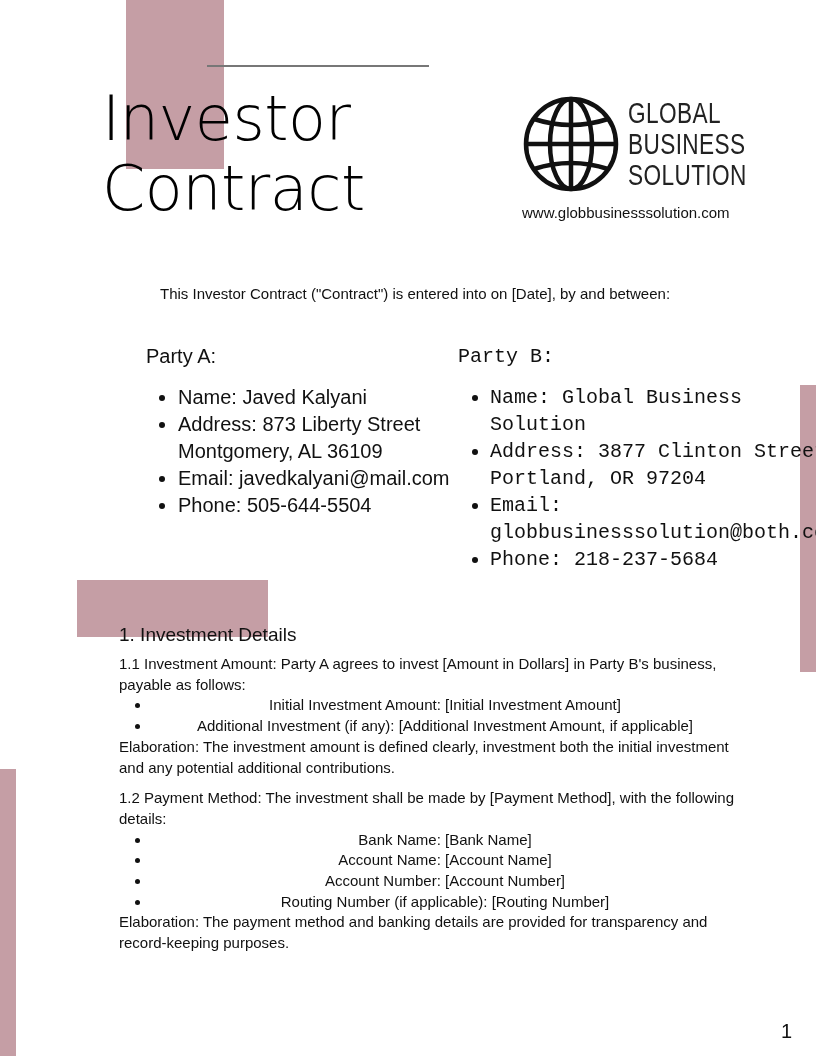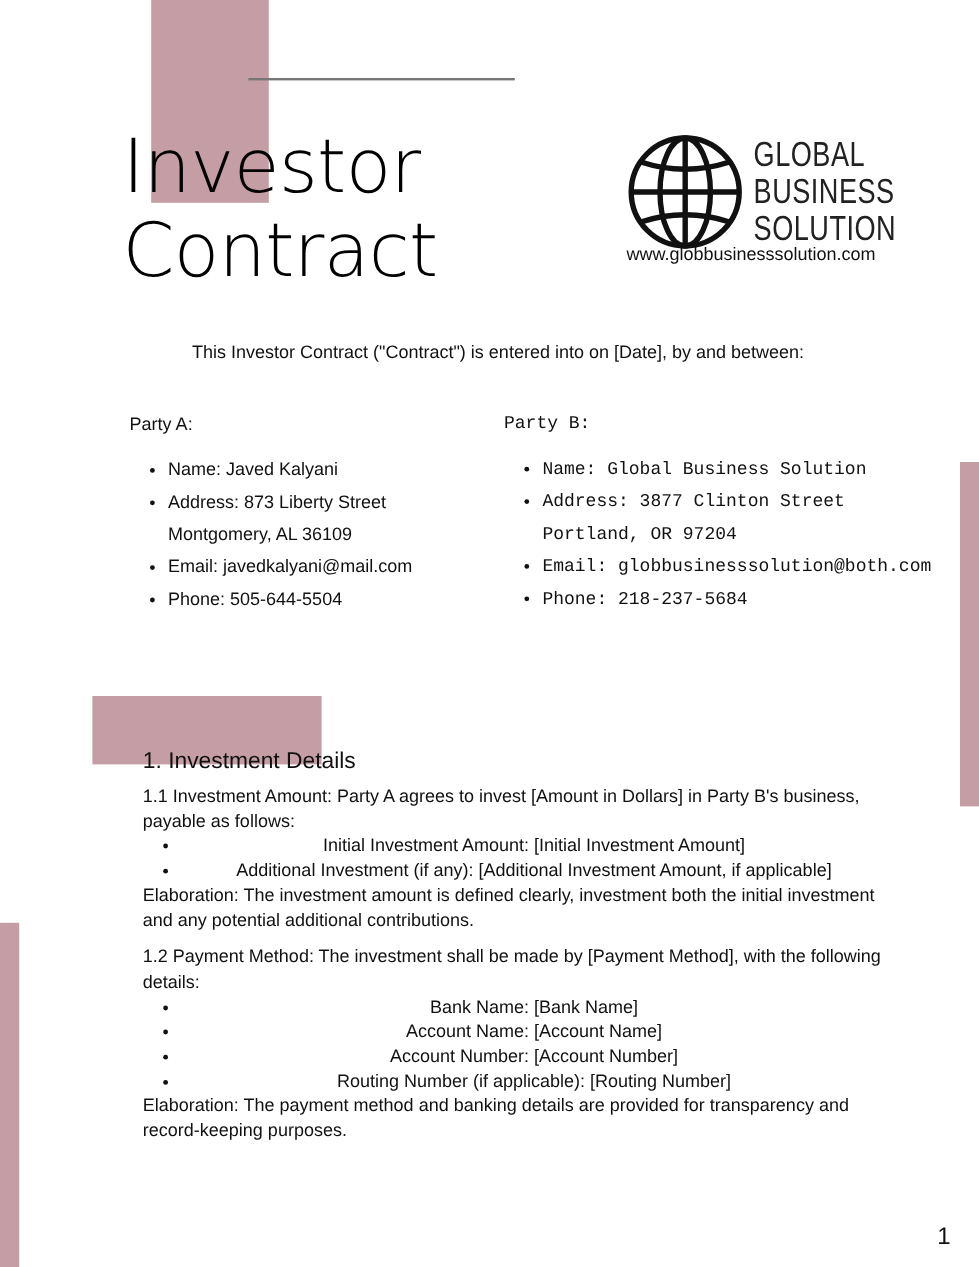--- a/index.html
+++ b/index.html
@@ -4,32 +4,32 @@
 <style>
   html, body { margin: 0; padding: 0; background: #ffffff; }
   body { width: 816px; height: 1056px; position: relative; overflow: hidden;
          font-family: "Liberation Sans", "DejaVu Sans", sans-serif; color: #111; }
   .accent { position: absolute; background: #c59ea5; }
   #accent-top { left: 126px; top: 0; width: 98px; height: 169px; }
   #accent-right { left: 800px; top: 385px; width: 16px; height: 287px; }
   #accent-left { left: 0; top: 769px; width: 16px; height: 287px; }
   #accent-section { left: 77px; top: 580px; width: 191px; height: 57px; }
   .rule { position: absolute; left: 207px; top: 65px; width: 222px; height: 2px; background: #777; }
-  .title { position: absolute; left: 102px; top: 104px; font-family: "DejaVu Sans", sans-serif;
+  .title { position: absolute; left: 102px; top: 84px; font-family: "DejaVu Sans", sans-serif;
            font-weight: 300; font-size: 62px; line-height: 70px; color: #000; letter-spacing: -0.5px; }
   .title span { display: block; }
-  .logo { position: absolute; left: 522px; top: 95px; width: 230px; height: 100px; margin-top: 16px; }
+  .logo { position: absolute; left: 522px; top: 95px; width: 230px; height: 100px; }
   .logo svg { position: absolute; left: 0; top: 0; }
   .logo-text { position: absolute; left: 106px; top: 3px; font-family: "Liberation Sans", sans-serif;
                font-stretch: condensed; font-size: 29px; line-height: 31px; color: #222;
                transform: scaleX(0.78); transform-origin: left top; letter-spacing: 0.5px; }
   .logo-text span { display: block; }
   .website { position: absolute; left: 522px; top: 204px; font-size: 15px; color: #111; }
   .intro { position: absolute; left: 160px; top: 285px; font-size: 15px; }
-  .party { position: absolute; top: 345px; font-size: 15px; }
+  .party { position: absolute; top: 345px; font-size: 20px; margin-left: 38px; }
   #party-a { left: 108px; }
   #party-b { left: 420px; font-family: Liberation Mono, monospace; }
   .party-label { margin: 0 0 16px 0; }
   .party ul { margin: 0; padding-left: 32px; list-style: disc; }
   .party li { line-height: 27px; }
   .party .cont { list-style: none; }
   .section-heading { position: absolute; left: 119px; top: 624px; font-size: 19px; color: #111; }
   .body-text { position: absolute; left: 119px; top: 654px; width: 620px; font-size: 15px; line-height: 20.7px; }
   .body-text p { margin: 0; }
   .body-text ul { margin: 0; padding-left: 32px; text-align: center; }

